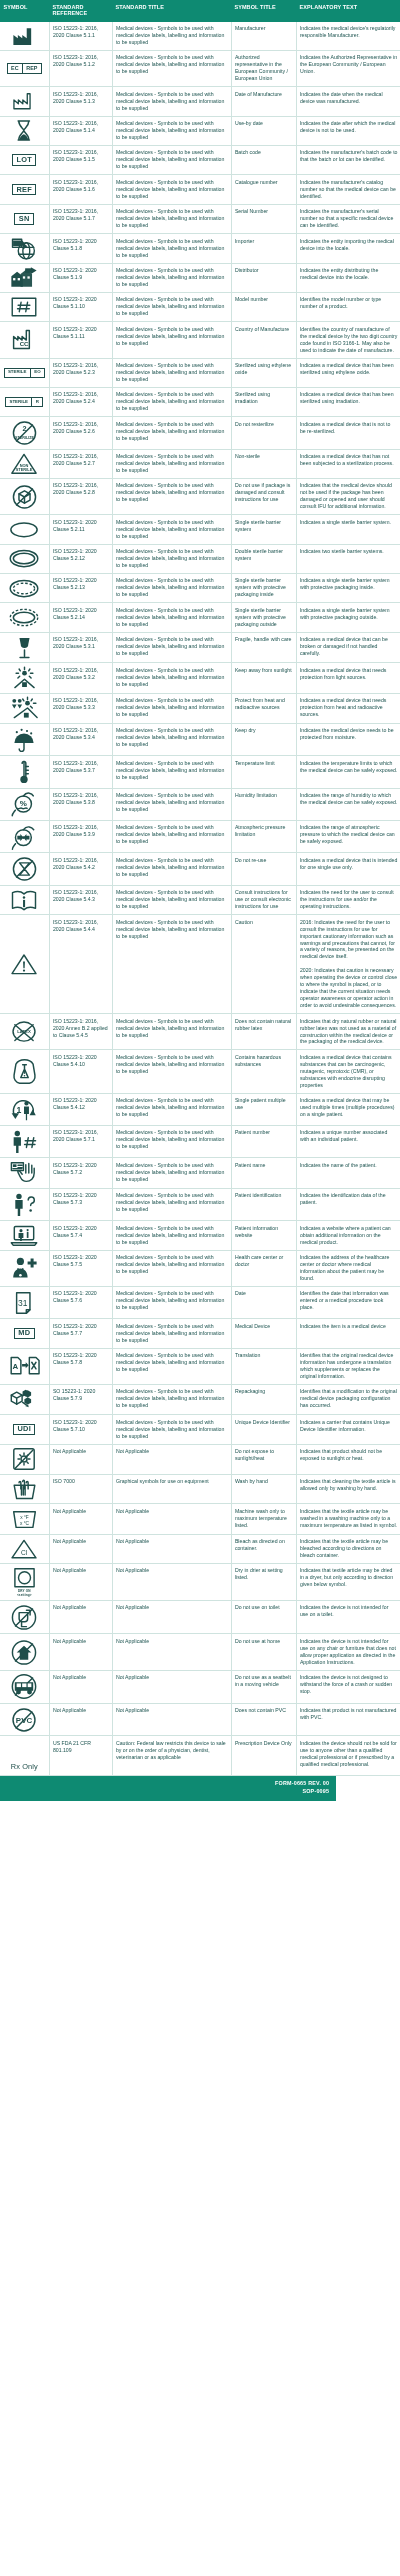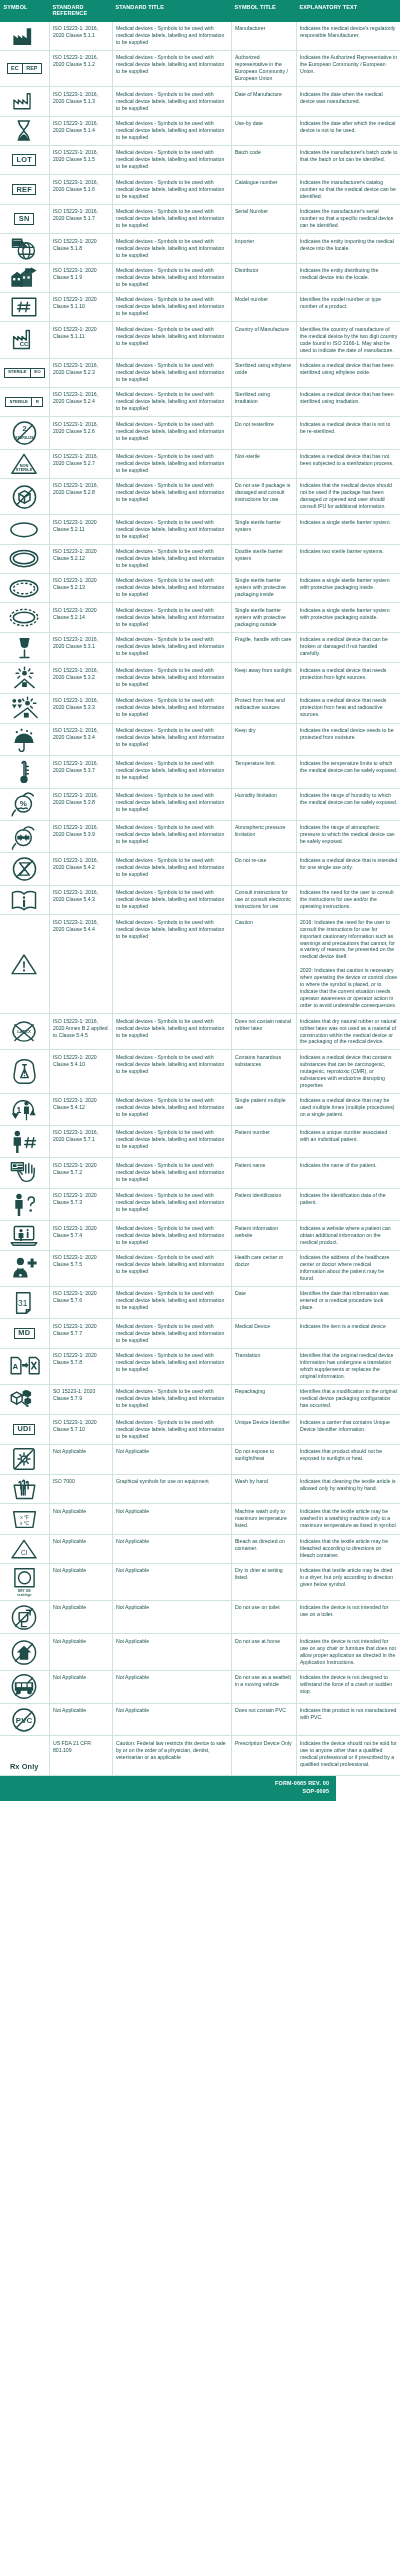--- a/index.html
+++ b/index.html
@@ -94,21 +94,21 @@
   }
   .splitbox span {
     padding: 1.4px 3.4px;
     font-size: 5.4px;
     font-weight: bold;
     color: #1f4e4a;
     line-height: 1.1;
   }
   .splitbox span + span { border-left: 1.1px solid #1f4e4a; }
   .plaintext-sym {
-    font-size: 7.4px; font-weight: bold; color: #1f4e4a; letter-spacing: 0.1px; margin-top: 23px;
+    font-size: 7.4px; font-weight: normal; color: #1f4e4a; letter-spacing: 0.1px; margin-top: 23px;
   }
   .caption-under {
     font-size: 3.1px;
     font-weight: bold;
     letter-spacing: 0.1px;
     margin-top: 0.7px;
     color: #1f4e4a;
     text-align: center;
   }
   .symcol-stack { display: flex; flex-direction: column; align-items: center; }

